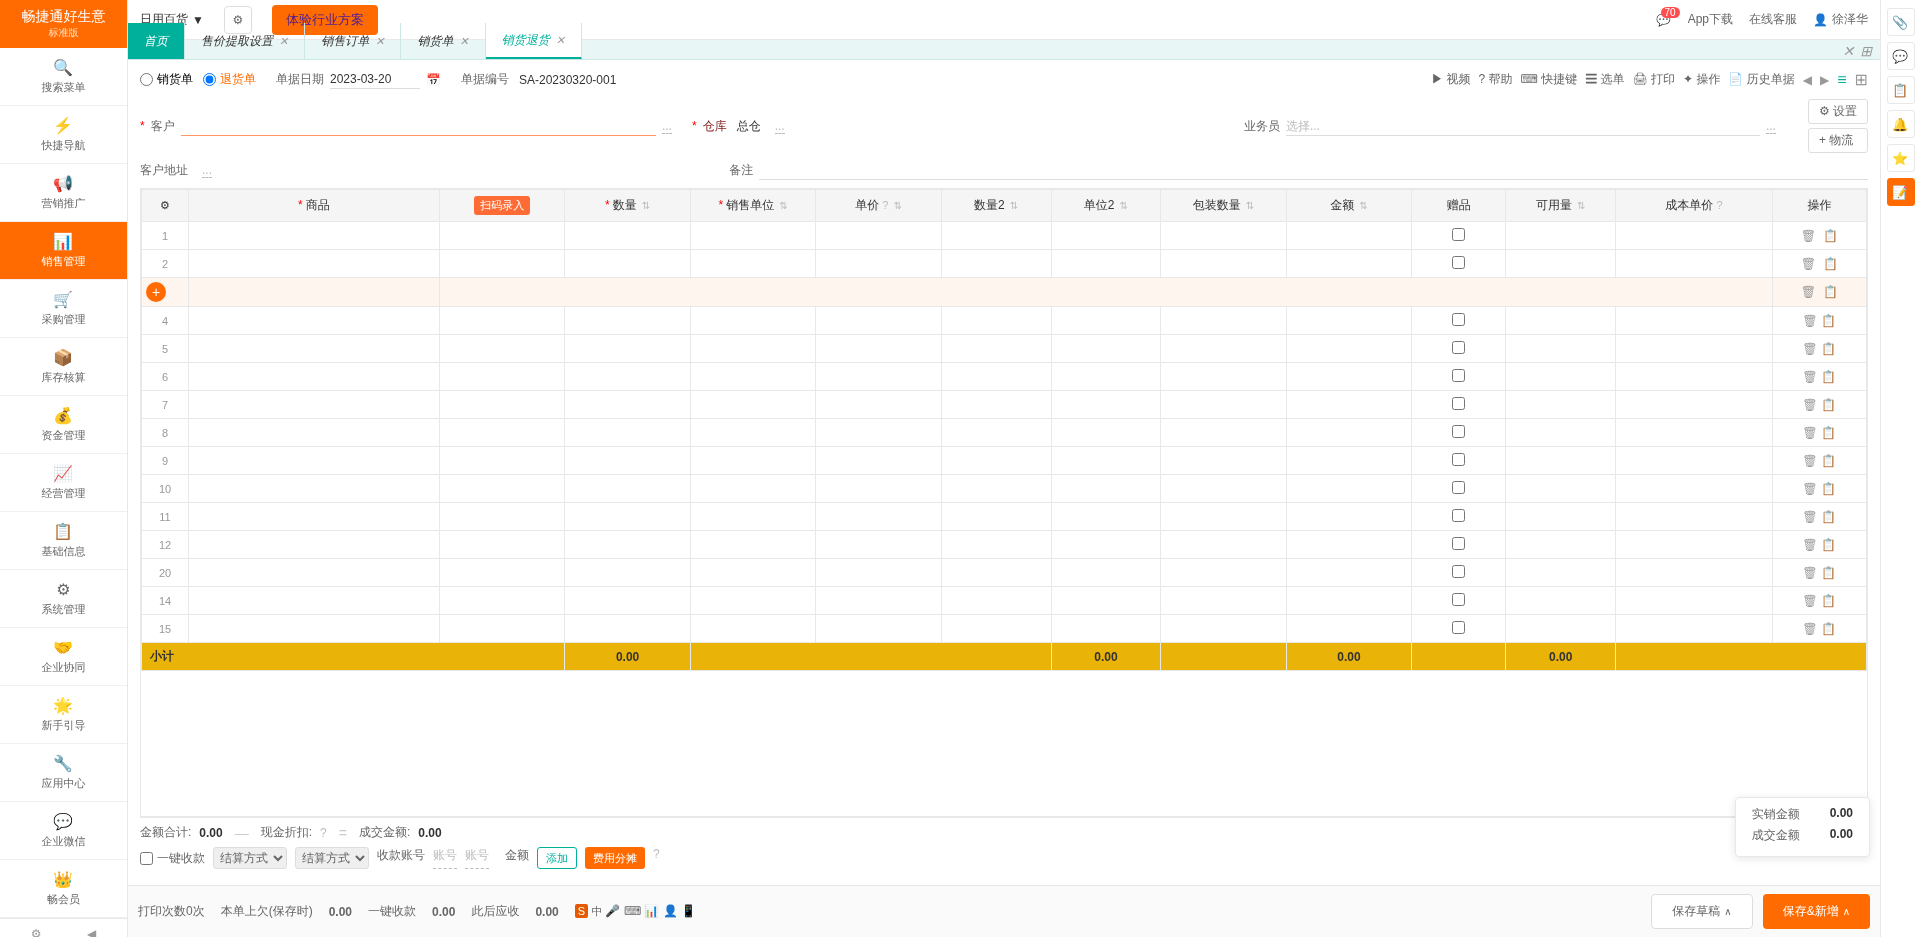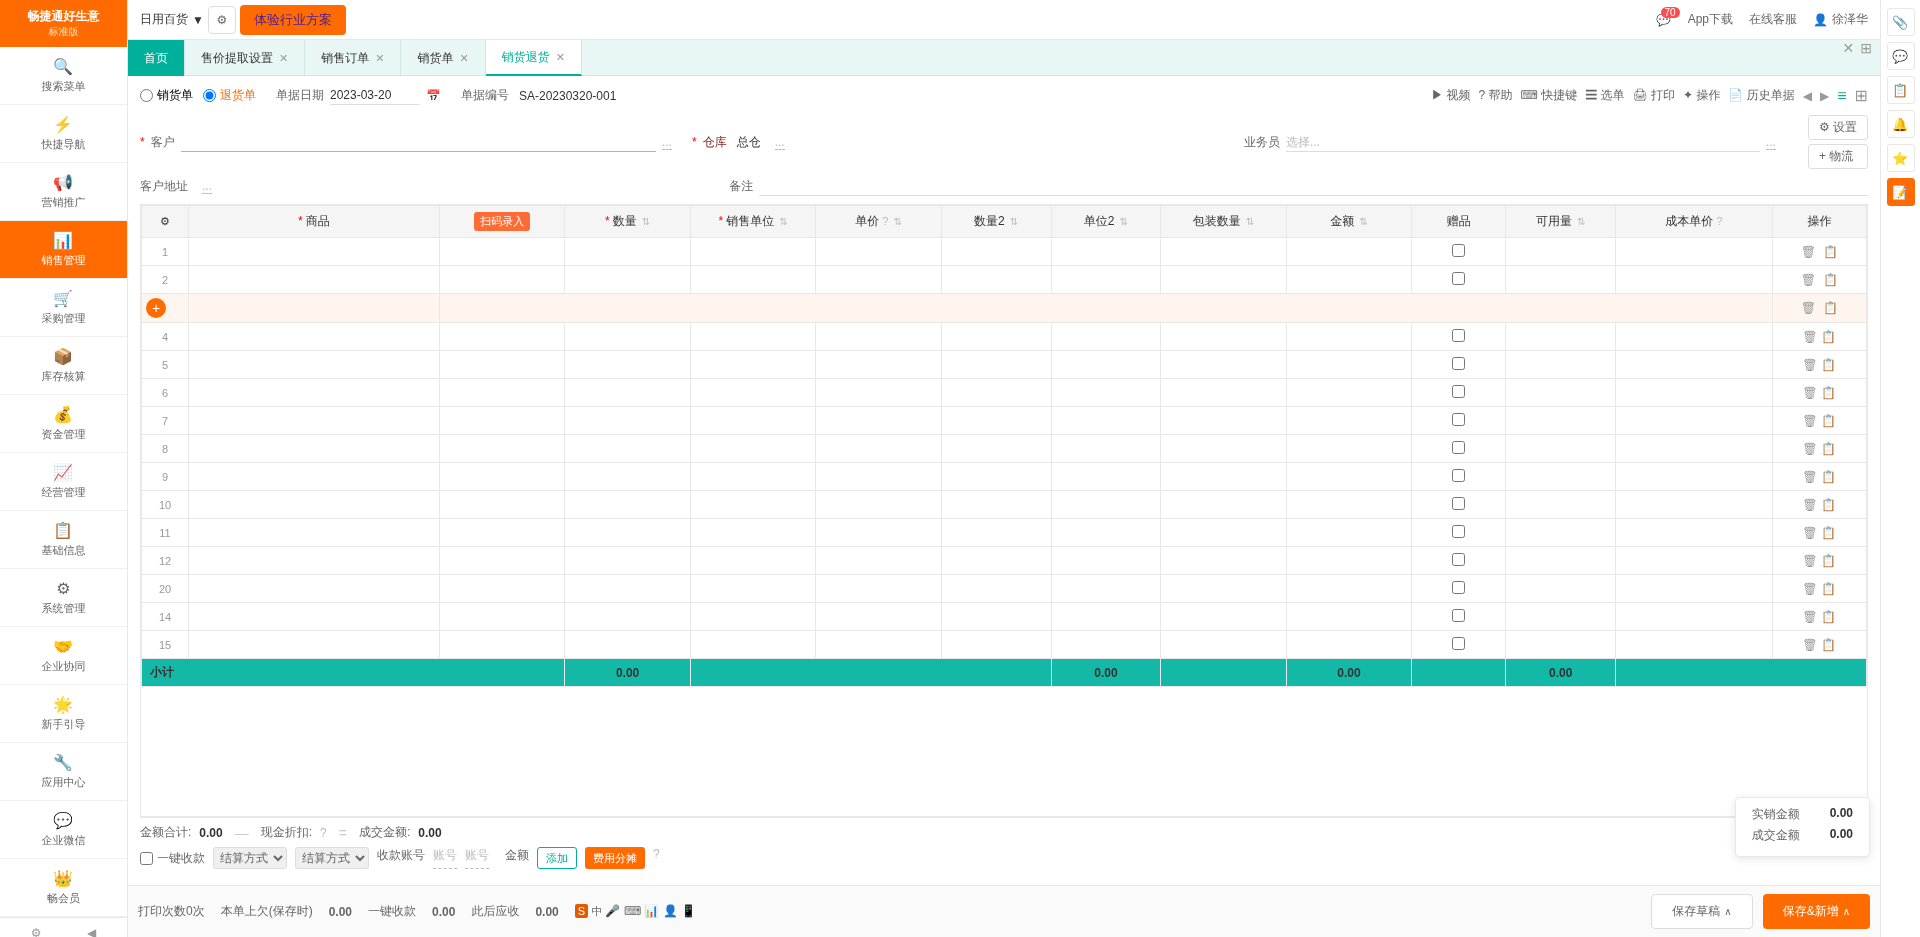--- a/index.html
+++ b/index.html
@@ -1,44 +1,44 @@
 <!DOCTYPE html>
 <html><head>
   <meta charset="utf-8">
   <style>
     * { box-sizing: border-box; margin: 0; padding: 0; font-family: 'Microsoft YaHei', Arial, sans-serif; font-size: 12px; }
     body { background: #f0f2f5; display: flex; height: 937px; overflow: hidden; }
     
     
     .sidebar { width: 128px; background: #fff; display: flex; flex-direction: column; border-right: 1px solid #e8e8e8; flex-shrink: 0; }
     .sidebar-logo { background: #ff6b00; color: #fff; padding: 8px; text-align: center; height: 60px; display: flex; align-items: center; justify-content: center; flex-direction: column; }
-    .sidebar-logo .logo-text { font-size: 12px; font-weight: bold; color: #fff; }
+    .sidebar-logo .logo-text { font-size: 14px; font-weight: normal; color: #fff; }
     .sidebar-logo .logo-sub { font-size: 10px; color: #ffe0c0; }
     .sidebar-item { display: flex; flex-direction: column; align-items: center; padding: 10px 5px; cursor: pointer; color: #666; border-bottom: 1px solid #f0f0f0; }
     .sidebar-item.active { background: #ff6b00; color: #fff; }
     .sidebar-item .icon { font-size: 16px; margin-bottom: 3px; }
     .sidebar-item .label { font-size: 11px; font-family: Liberation Serif, serif; }
     .sidebar-bottom { margin-top: auto; display: flex; align-items: center; justify-content: space-around; padding: 8px; border-top: 1px solid #e8e8e8; }
     
     
     .main { flex: 1; display: flex; flex-direction: column; overflow: hidden; }
     
     
     .topbar { height: 40px; background: #fff; display: flex; align-items: center; justify-content: space-between; padding: 0 12px; border-bottom: 1px solid #e8e8e8; flex-shrink: 0; }
-    .topbar-left { display: flex; align-items: center; gap: 4px; }
+    .topbar-left { display: flex; align-items: center; gap: 20px; }
     .topbar-select { display: flex; align-items: center; gap: 4px; color: #333; font-size: 13px; }
     .gear-btn { width: 28px; height: 28px; border: 1px solid #ddd; border-radius: 4px; display: flex; align-items: center; justify-content: center; cursor: pointer; color: #666; }
     .trial-btn { background: #ff6b00; color: #4c1d95; border: none; padding: 6px 14px; border-radius: 4px; cursor: pointer; font-size: 13px; }
     .topbar-right { display: flex; align-items: center; gap: 16px; color: #666; font-size: 12px; }
     .topbar-right .msg-icon { position: relative; }
     .badge { position: absolute; top: -6px; right: -8px; background: #ff4d4f; color: #fff; border-radius: 8px; padding: 0 4px; font-size: 10px; }
     .user-info { display: flex; align-items: center; gap: 4px; color: #666; }
     
     
-    .tabs { height: 36px; background: #e8f7f5; display: flex; align-items: flex-start; flex-shrink: 0; border-bottom: 1px solid #cde8e4; }
+    .tabs { height: 20px; background: #e8f7f5; display: flex; align-items: flex-end; flex-shrink: 0; border-bottom: 1px solid #cde8e4; font-style: italic; }
     .tab { padding: 0 16px; height: 36px; display: flex; align-items: center; gap: 6px; cursor: pointer; color: #333; font-size: 13px; border-right: 1px solid #cde8e4; }
     .tab.active { background: #fff; color: #00b09b; border-bottom: 2px solid #00b09b; }
     .tab .close-x { color: #999; font-size: 11px; cursor: pointer; }
     .tab-home { background: #00b09b; color: #fff; }
     
     
     .content { flex: 1; background: #fff; display: flex; flex-direction: column; overflow: hidden; padding: 10px 12px; }
     
     
     .form-header { display: flex; align-items: center; justify-content: space-between; margin-bottom: 10px; flex-shrink: 0; }
@@ -61,21 +61,21 @@
     .table-container { flex: 1; overflow: auto; border: 1px solid #e8e8e8; }
     table { width: 100%; border-collapse: collapse; table-layout: fixed; }
     thead tr { background: #f5f5f5; }
     thead th { border: 1px solid #e8e8e8; padding: 6px 4px; text-align: center; color: #333; font-weight: normal; font-size: 11px; white-space: nowrap; position: sticky; top: 0; background: #f5f5f5; z-index: 1; }
     tbody td { border: 1px solid #e8e8e8; padding: 4px; text-align: center; height: 28px; }
     tbody tr.active-row { background: #fff5ef; }
     .row-num { color: #999; font-size: 11px; }
     .scan-btn { background: #ff6b35; color: #fff; border: none; padding: 2px 6px; border-radius: 3px; cursor: pointer; font-size: 11px; white-space: nowrap; }
     .add-row-btn { width: 20px; height: 20px; background: #ff6b00; color: #fff; border: none; border-radius: 50%; cursor: pointer; font-size: 14px; display: flex; align-items: center; justify-content: center; }
     .sort-arrow { color: #bbb; font-size: 10px; cursor: pointer; margin-left: 2px; }
-    .footer-row { background: #14b8a6; padding-left: 28px; }
+    .footer-row { background: #eab308; padding-left: 28px; }
     .footer-row td { font-weight: bold; color: #333; }
     
     
     .bottom-area { flex-shrink: 0; padding: 6px 0; border-top: 1px solid #e8e8e8; }
     .amount-row { display: flex; align-items: center; gap: 8px; margin-bottom: 6px; font-size: 12px; }
     .amount-label { color: #666; }
     .amount-value { color: #333; font-weight: bold; }
     .payment-row { display: flex; gap: 8px; font-size: 12px; color: #666; }
     .checkbox-label { display: flex; align-items: center; gap: 4px; cursor: pointer; }
     

